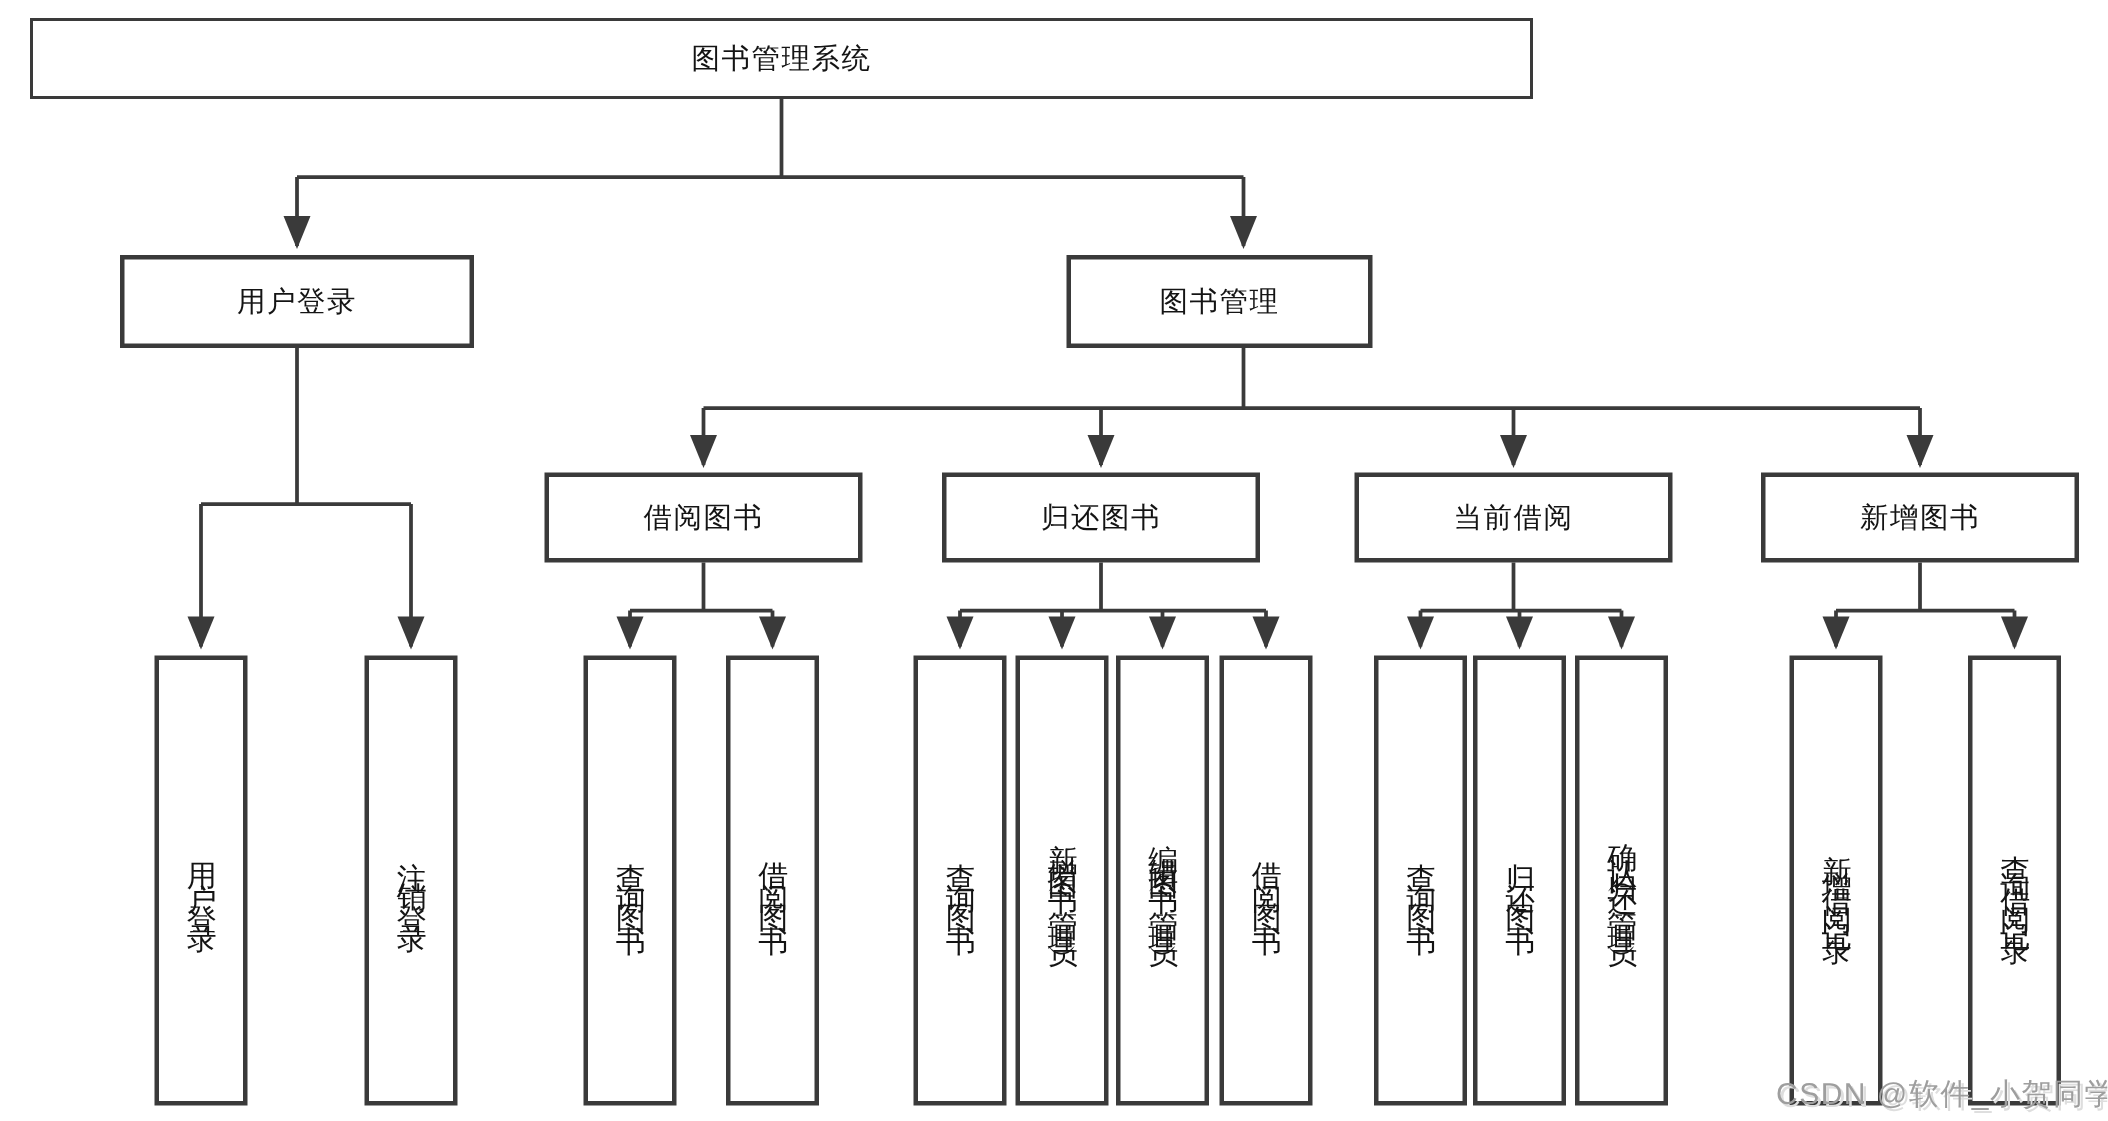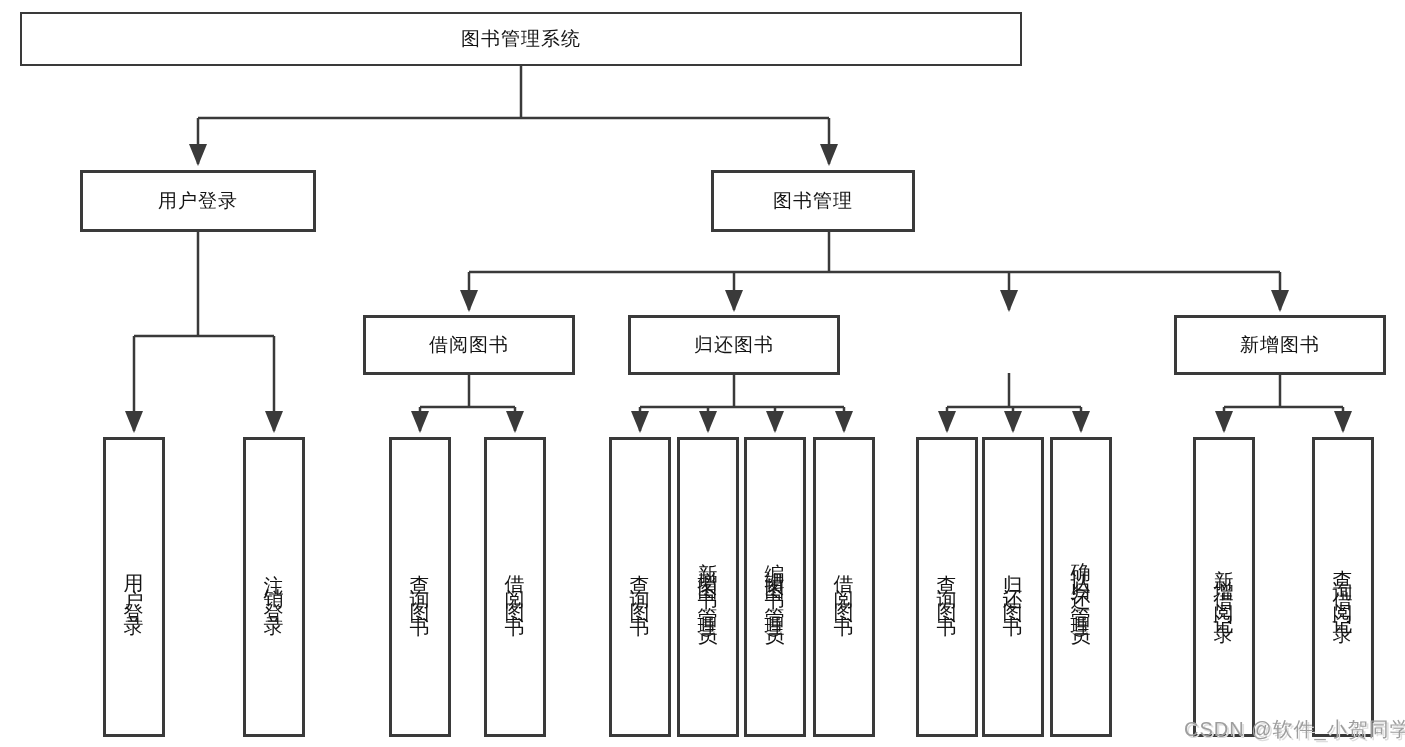--- a/index.html
+++ b/index.html
@@ -114,20 +114,23 @@
   <div class="box l2 l2b">
     <span>图书管理</span>
   </div>
 
   <div class="box l3" style="left:363px">
     <span>借阅图书</span>
   </div>
   <div class="box l3" style="left:628px">
     <span>归还图书</span>
   </div>
+  <div class="box l3" style="left:903px">
+    <span>当前借阅</span>
+  </div>
   <div class="box l3" style="left:1174px">
     <span>新增图书</span>
   </div>
 
   <div class="box leaf" style="left:103px">
     <span class="vlabel len4">用户登录</span>
   </div>
   <div class="box leaf" style="left:243px">
     <span class="vlabel len4">注销登录</span>
   </div>

